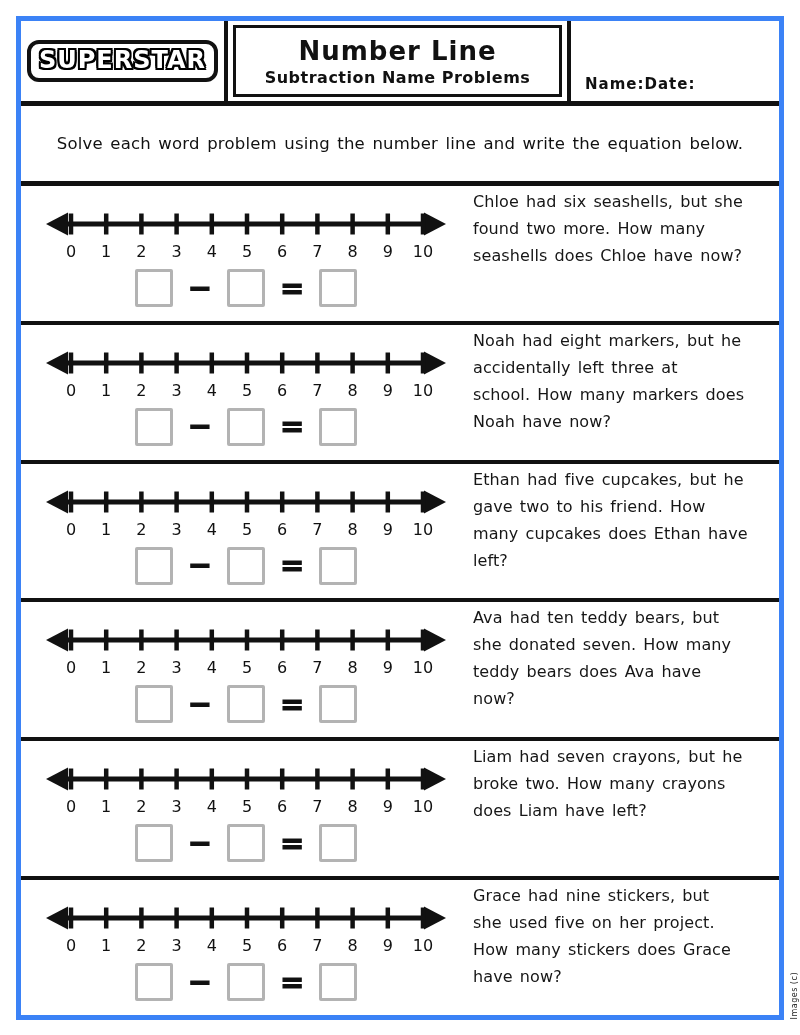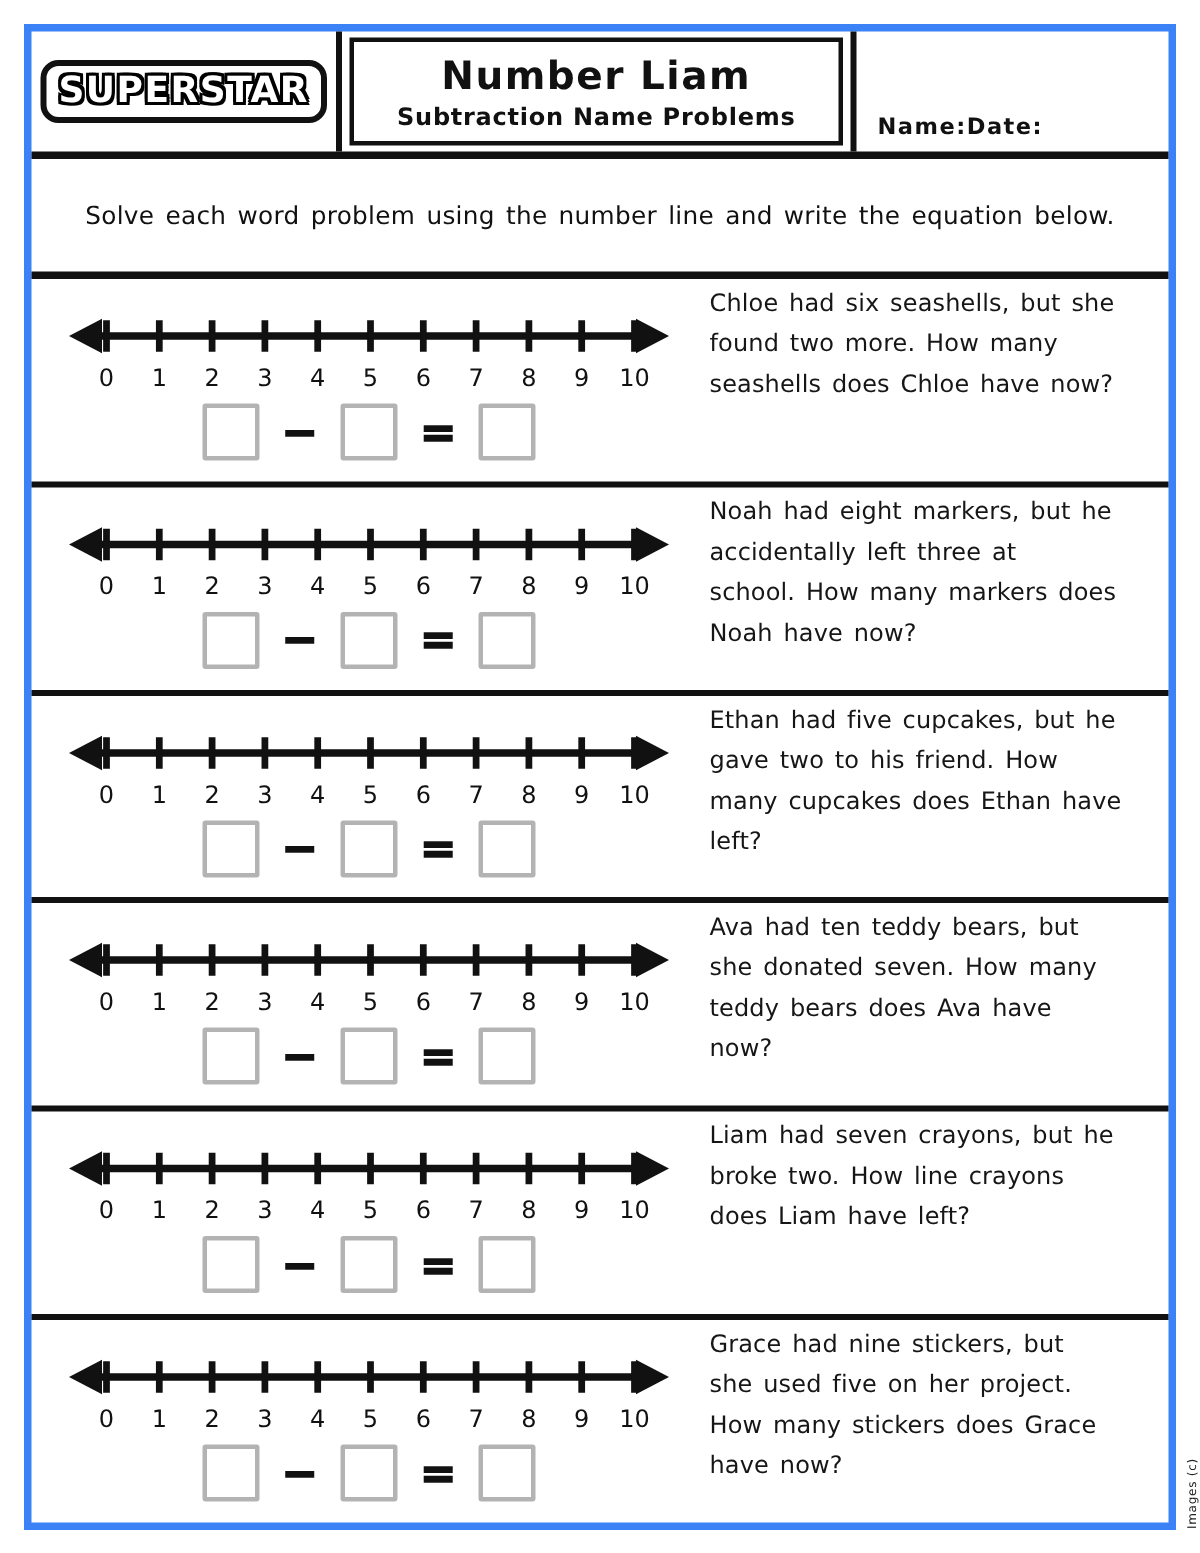--- a/index.html
+++ b/index.html
@@ -92,21 +92,21 @@
   <div class="sheet">
 
     <div class="header">
       <div class="logo-cell">
         <div class="logo-badge">
           <div class="logo-l1">SUPERSTAR</div>
         </div>
       </div>
       <div class="title-cell">
         <div class="title-box">
-          <div class="title">Number Liam</div>
+          <div class="title">Number Line</div>
           <div class="subtitle">Subtraction Name Problems</div>
         </div>
       </div>
       <div class="namedate-cell">
         <div class="nd-row">
           <span>Name:</span>
           <span class="nd-blank"></span>
         </div>
         <div class="nd-row">
           <span>Date:</span>
@@ -330,21 +330,21 @@
           <div class="equation">
             <span class="abox"></span>
             <span class="op">−</span>
             <span class="abox"></span>
             <span class="op">=</span>
             <span class="abox"></span>
           </div>
         </div>
         <div class="col-text">
           <p class="problem">Liam had seven crayons, but he
-broke two. How line crayons
+broke two. How many crayons
 does Liam have left?</p>
         </div>
       </section>
 
       <section class="row">
         <div class="col-line">
           <div class="numberline"><svg width="402" height="52" viewBox="0 0 402 52" xmlns="http://www.w3.org/2000/svg">
                 <line x1="12" y1="16" x2="390" y2="16" stroke="#111" stroke-width="5"></line>
                 <polygon points="1,16 23,4.5 23,27.5" fill="#111"></polygon>
                 <polygon points="401,16 379,4.5 379,27.5" fill="#111"></polygon>

